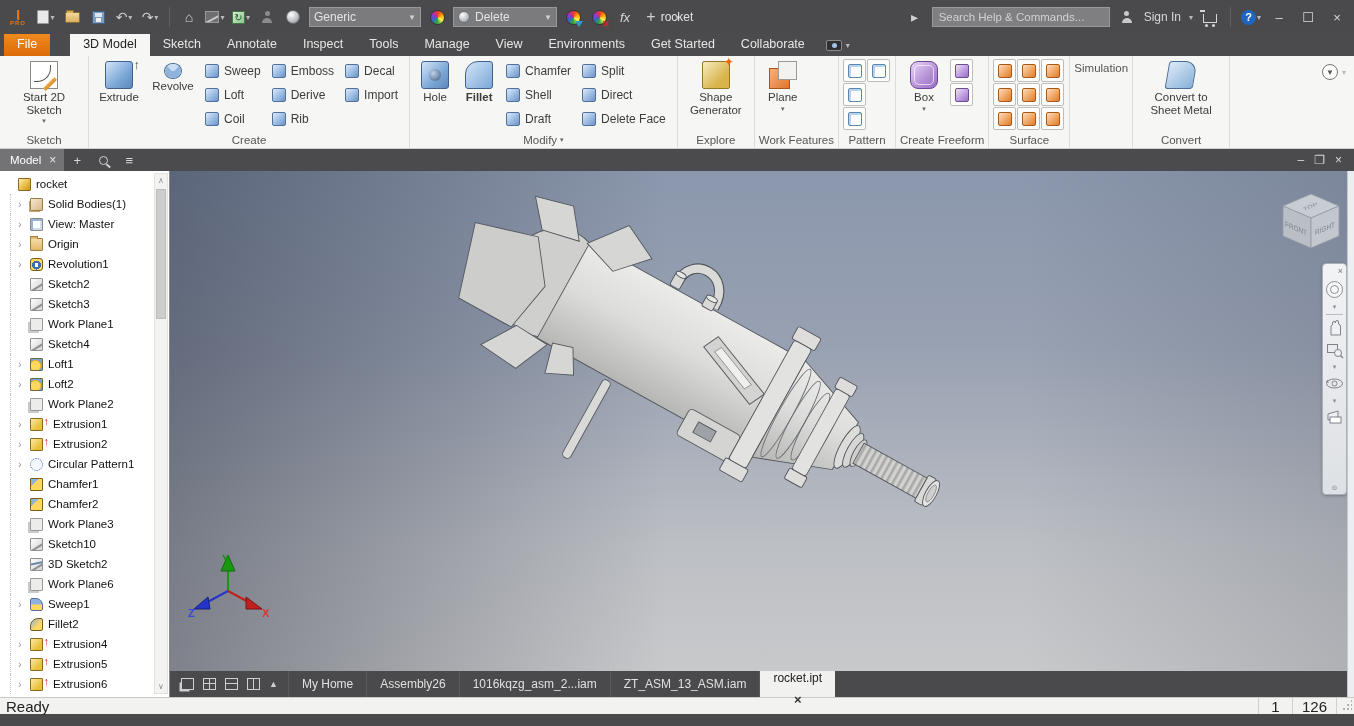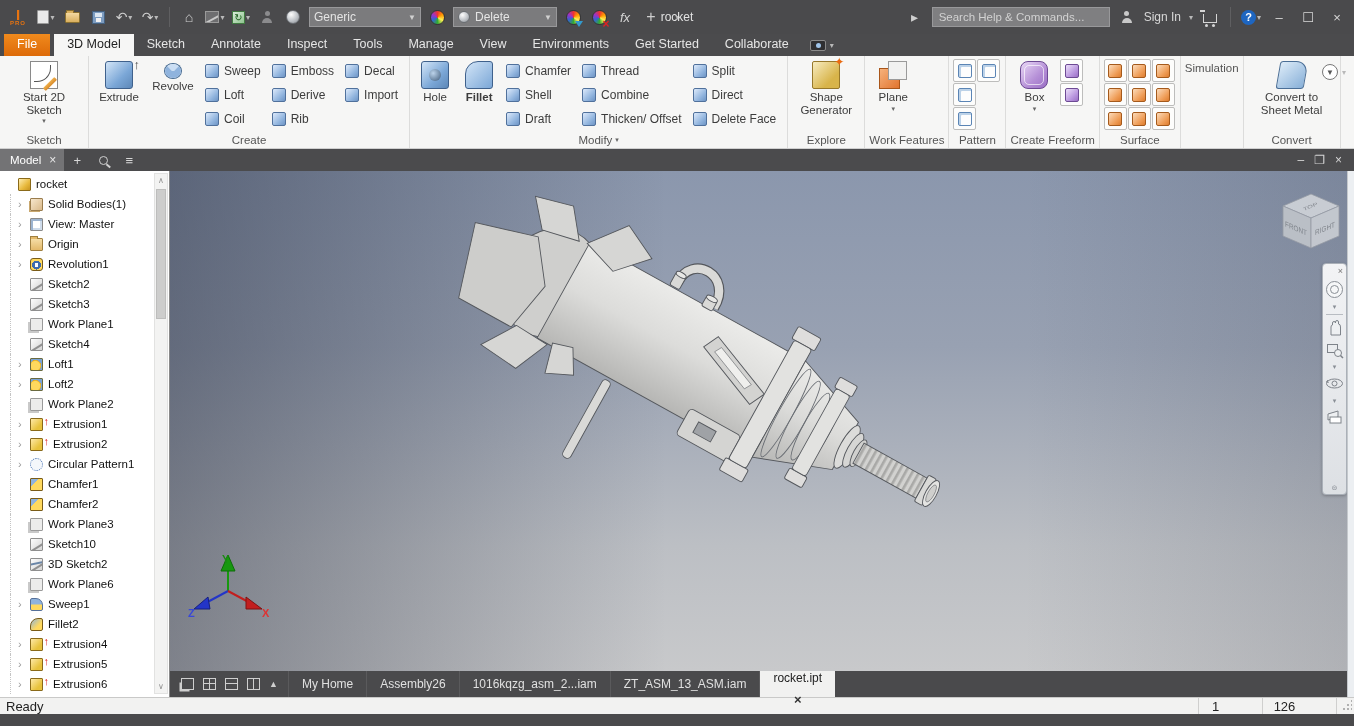--- a/index.html
+++ b/index.html
@@ -37,21 +37,21 @@
   .searchbox{width:178px;height:20px;background:#7f7f81;border:1px solid #98989a;color:#e8e8e8;font-size:11.5px;padding:0 6px;}
   .searchbox::placeholder{color:#d2d2d2;}
   .helpq{width:15px;height:15px;border-radius:50%;background:#1e66c1;color:#fff;font-size:11px;display:flex;align-items:center;justify-content:center;font-weight:bold;}
   .cartico{width:14px;height:9px;border:1.5px solid #d5d5d5;border-top:none;position:relative;margin-top:2px;}
   .cartico::before{content:"";position:absolute;top:-4px;left:-4px;width:5px;height:2px;background:#d5d5d5;}
   .cartico::after{content:"";position:absolute;bottom:-5px;left:1px;width:3px;height:3px;border-radius:50%;background:#d5d5d5;box-shadow:7px 0 0 #d5d5d5;}
   .winb{width:22px;text-align:center;color:#d8d8d8;font-size:13px;}
   
   .rtabs{height:22px;background:#4b4b4d;display:flex;align-items:stretch;padding-left:4px;}
   .rtab{padding:3px 13px;color:#e6e6e6;font-size:12.5px;cursor:default;white-space:nowrap;}
-  .rtab.file{background:linear-gradient(#f08a1d,#dd6a08);color:#fff;margin-right:4px;}
+  .rtab.file{background:linear-gradient(#f08a1d,#dd6a08);color:#fff;margin-right:20px;}
   .rtab.active{background:#f6f6f5;color:#222;}
   .camtab{display:flex;align-items:center;gap:3px;padding:0 8px;}
   .camico{width:16px;height:11px;background:#2f2f31;border:1px solid #8a8a8a;border-radius:2px;position:relative;}
   .camico::after{content:"";position:absolute;left:5px;top:2.5px;width:5px;height:5px;border-radius:50%;background:#9fc3e8;}
   
   .ribbon{height:93px;background:#f6f6f5;display:flex;align-items:stretch;position:relative;border-bottom:1px solid #d0d0d0;}
   .panel{display:flex;flex-direction:column;border-right:1px solid #dcdcdb;padding:3px 4px 0;flex:none;}
   .pbody{display:flex;align-items:flex-start;gap:2px;flex:1;}
   .bigbtn{border:none;background:transparent;display:flex;flex-direction:column;align-items:center;width:56px;padding:1px 1px 0;cursor:default;}
   .bi{width:28px;height:28px;position:relative;margin:1px auto 2px;flex:none;}
@@ -151,21 +151,21 @@
   .wb2::after{content:"";position:absolute;top:0;bottom:0;left:4.5px;border-left:1.5px solid #cfcfcf;}
   .wb3{border:1.5px solid #cfcfcf;}
   .wb3::before{content:"";position:absolute;left:0;right:0;top:4px;border-top:1.5px solid #cfcfcf;}
   .wb4{border:1.5px solid #cfcfcf;}
   .wb4::after{content:"";position:absolute;top:0;bottom:0;left:4.5px;border-left:1.5px solid #cfcfcf;}
   .wbup{color:#cfcfcf;font-size:9px;}
   .dtab{display:flex;align-items:center;gap:7px;padding:0 13px;border-left:1px solid #5a5a5c;white-space:nowrap;}
   .dtab.active{background:#f1f1f0;color:#222;border-left:1px solid #5a5a5c;flex-direction:column;}
   .dtab .dx{font-size:13px;color:#333;font-weight:bold;}
   
-  .status{height:17px;background:#f2f2f1;border-top:1px solid #c9c9c8;display:flex;align-items:center;font-size:13px;color:#222;gap:30px;}
+  .status{height:17px;background:#f2f2f1;border-top:1px solid #c9c9c8;display:flex;align-items:center;font-size:15px;color:#222;}
   .status .ready{padding-left:6px;}
   .scell{border-left:1px solid #cfcfce;height:100%;display:flex;align-items:center;justify-content:center;}
   .grip{width:12px;height:12px;margin:0 2px 0 4px;background:radial-gradient(circle at 3px 9px,#b0b0b0 1px,transparent 1.5px),radial-gradient(circle at 7px 9px,#b0b0b0 1px,transparent 1.5px),radial-gradient(circle at 7px 5px,#b0b0b0 1px,transparent 1.5px),radial-gradient(circle at 11px 9px,#b0b0b0 1px,transparent 1.5px),radial-gradient(circle at 11px 5px,#b0b0b0 1px,transparent 1.5px),radial-gradient(circle at 11px 1px,#b0b0b0 1px,transparent 1.5px);}
   
   .bgstrip{height:12px;background:#fafaf9;color:#b6bac0;font-size:9px;display:flex;align-items:center;gap:240px;padding-left:170px;filter:blur(.6px);white-space:nowrap;overflow:hidden;}
   .rsliver{position:absolute;right:0;top:171px;bottom:29px;width:7px;background:#eceff2;border-left:1px solid #c4c8cc;}
 </style>
 </head>
 <body>
 
@@ -350,34 +350,20 @@
                   <span class="mi"></span>
                   <span class="slabel">Chamfer</span>
                 </button>
                 <button class="sbtn">
                   <span class="mi"></span>
                   <span class="slabel">Shell</span>
                 </button>
                 <button class="sbtn">
                   <span class="mi"></span>
                   <span class="slabel">Draft</span>
-                </button>
-              </div>
-              <div class="scol">
-                <button class="sbtn">
-                  <span class="mi"></span>
-                  <span class="slabel">Thread</span>
-                </button>
-                <button class="sbtn">
-                  <span class="mi"></span>
-                  <span class="slabel">Combine</span>
-                </button>
-                <button class="sbtn">
-                  <span class="mi"></span>
-                  <span class="slabel">Thicken/ Offset</span>
                 </button>
               </div>
               <div class="scol">
                 <button class="sbtn">
                   <span class="mi"></span>
                   <span class="slabel">Split</span>
                 </button>
                 <button class="sbtn">
                   <span class="mi"></span>
                   <span class="slabel">Direct</span>

